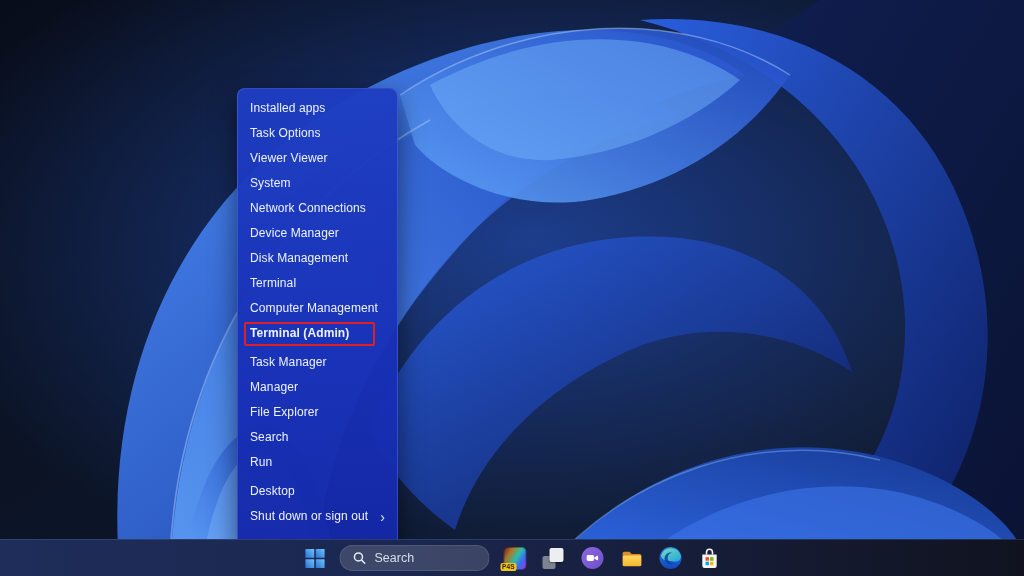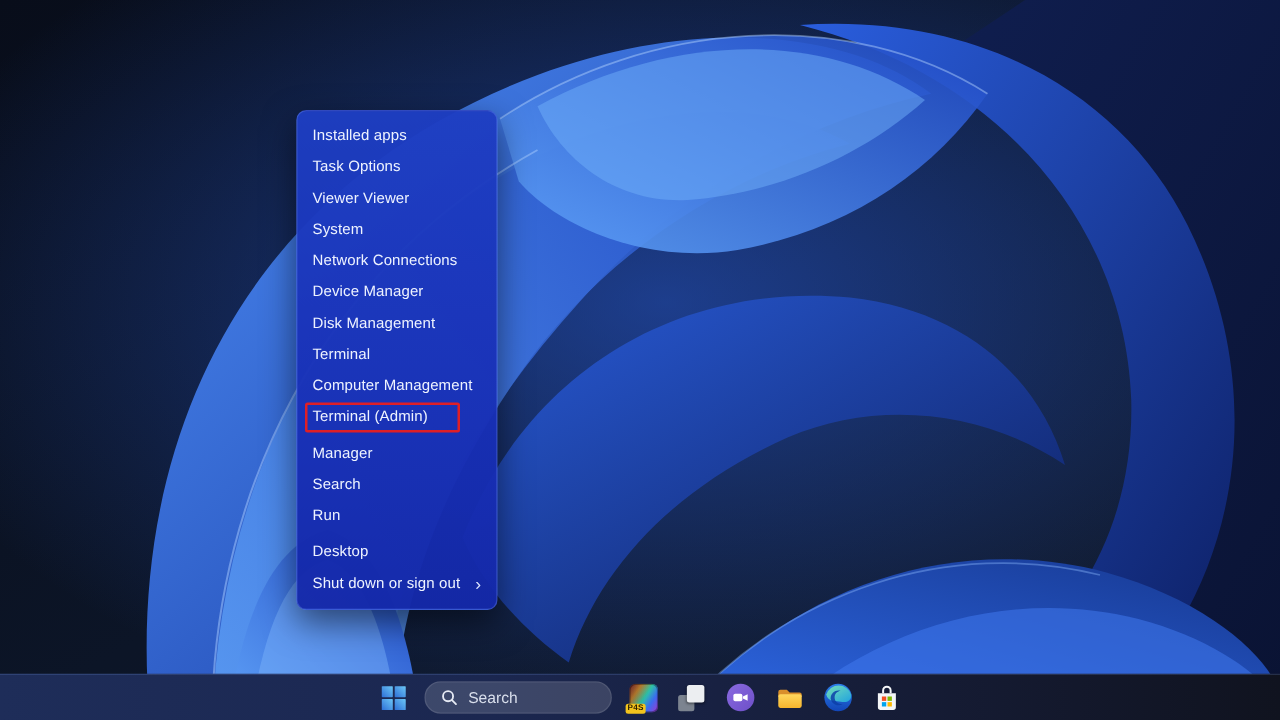--- a/index.html
+++ b/index.html
@@ -3,41 +3,42 @@
 <meta charset="utf-8">
 <style>
   * { margin:0; padding:0; box-sizing:border-box; }
   body { font-family:"Liberation Sans", sans-serif; background:#000; }
   .desktop { position:relative; width:1024px; height:576px; overflow:hidden; background:#0a1020; }
   .wallpaper { position:absolute; inset:0; }
 
   
   .winx-menu {
     position:absolute; left:237px; top:88px; width:161px;
-    padding:7px 0 8px 0;
+    padding:7px 0 20px 0;
     background:linear-gradient(180deg, rgba(30,62,194,.97) 0%, rgba(24,48,182,.97) 60%, rgba(20,40,168,.97) 100%);
     border:1px solid rgba(130,160,255,.28);
     border-radius:8px;
     box-shadow:0 10px 26px rgba(0,0,0,.5);
     z-index:5;
   }
   .menu-item {
     display:flex; align-items:center;
     height:25px; padding:0 12px;
     font-size:12px; color:#eef3ff; letter-spacing:.1px;
     cursor:default; white-space:nowrap;
   }
   .menu-item.group-end { margin-bottom:4px; }
   .mi-label { line-height:17px; }
   .mi-label.red-box {
     display:inline-block;
     border:2px solid #df1f26;
     border-radius:2px;
     padding:1px 24px 2px 4px;
     margin-left:-6px;
+    font-weight:bold;
   }
   .chev { margin-left:auto; font-size:14px; line-height:14px; color:#dde5ff; }
 
   
   .taskbar {
     position:absolute; left:0; right:0; bottom:0; height:37px;
     background:linear-gradient(90deg,#1e2d59 0%, #1b2750 38%, #161d38 68%, #10131f 100%);
     border-top:1px solid rgba(100,130,200,.25);
     z-index:6;
   }
@@ -166,21 +167,27 @@
       <div class="menu-item">
         <span class="mi-label">Terminal</span>
       </div>
       <div class="menu-item">
         <span class="mi-label">Computer Management</span>
       </div>
       <div class="menu-item group-end">
         <span class="mi-label red-box">Terminal (Admin)</span>
       </div>
       <div class="menu-item">
+        <span class="mi-label">Task Manager</span>
+      </div>
+      <div class="menu-item">
         <span class="mi-label">Manager</span>
+      </div>
+      <div class="menu-item">
+        <span class="mi-label">File Explorer</span>
       </div>
       <div class="menu-item">
         <span class="mi-label">Search</span>
       </div>
       <div class="menu-item group-end">
         <span class="mi-label">Run</span>
       </div>
       <div class="menu-item">
         <span class="mi-label">Desktop</span>
       </div>

